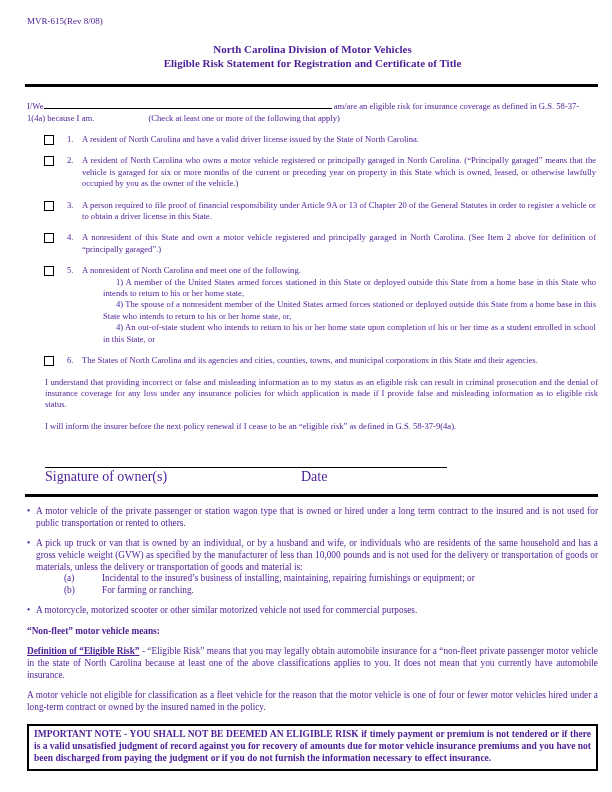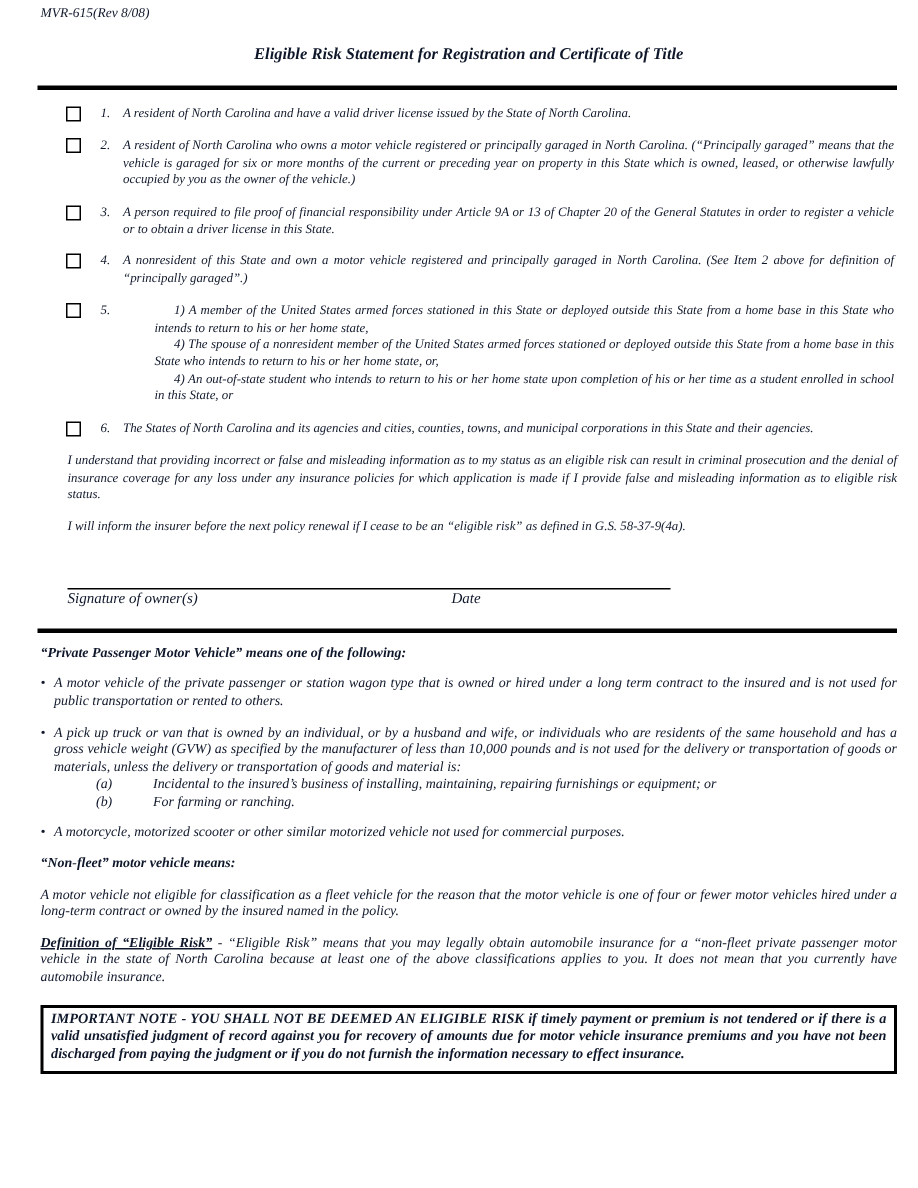--- a/index.html
+++ b/index.html
@@ -1,22 +1,21 @@
 <!DOCTYPE html>
 <html><head>
 <meta charset="utf-8">
 <style>
   * { margin:0; padding:0; box-sizing:border-box; }
   html,body { background:#e8e8e8; }
   .page {
-    width:612px; height:792px; background:#ffffff; color:#0f172a;
+    width:612px; height:792px; background:#ffffff; color:#4c1d95;
     font-family:"Liberation Serif","DejaVu Serif",serif;
     position:relative; margin:0 auto; overflow:hidden;
-    padding:3px 14px 0 27px;
-    font-style:italic;
+    padding:16px 14px 0 27px;
   }
   .form-number { font-size:9px; }
   .title { text-align:center; font-weight:bold; font-size:11px; line-height:14px; margin-top:16px; }
   .rule { height:3px; background:#000; margin-top:14px; margin-left:-2px; }
   .intro { font-size:8.6px; margin-top:13px; line-height:12px; }
   .blank-line {
     display:inline-block; width:288px; border-bottom:1px solid #000;
     height:9px; vertical-align:baseline;
   }
   .intro-row2 .instruction { padding-left:52px; }
@@ -25,21 +24,21 @@
   .checkbox {
     width:10px; height:10px; border:1.8px solid #000; flex:0 0 auto;
     margin-left:17px; margin-top:1px;
   }
   .item .num { width:15px; flex:0 0 auto; margin-left:13px; }
   .item .text { flex:1; text-align:justify; padding-right:2px; }
   .subitems p { text-indent:13px; text-align:justify;margin-left:21px; }
   .para { font-size:8.6px; line-height:11.4px; text-align:justify; margin:10px 0 0 18px; }
   .sig-block { margin-top:24px; margin-left:18px; position:relative; height:24px; }
   .sig-line { width:402px; border-bottom:1px solid #000; height:12px; }
-  .sig-labels { position:relative; font-size:10px; margin-top:1px; }
+  .sig-labels { position:relative; font-size:14px; margin-top:1px; }
   .sig-labels .date { position:absolute; left:256px; top:0; }
   .defs { font-size:9.3px; line-height:11.6px; }
   .defs p { margin-top:9px; text-align:justify; }
   .bold { font-weight:bold; }
   .underline { text-decoration:underline; }
   .bullet-row { display:flex; margin-top:9px; }
   .bullet-glyph { flex:0 0 auto; width:9px; }
   .bullet-text { flex:1; text-align:justify; }
   .subrow { display:flex; padding-left:28px; }
   .sublabel { flex:0 0 auto; width:38px; }
@@ -50,25 +49,36 @@
   }
 </style>
 </head>
 <body>
 
 <div class="page">
 
   <div class="form-number">MVR-615(Rev 8/08)</div>
 
   <div class="title">
+    <div>North Carolina Division of Motor Vehicles</div>
     <div>Eligible Risk Statement for Registration and Certificate of Title</div>
   </div>
 
   <div class="rule"></div>
 
+  <div class="intro">
+    <div>
+      <span>I/We</span><span class="blank-line"></span>
+      <span>am/are an eligible risk for insurance coverage as defined in G.S. 58-37-</span>
+    </div>
+    <div class="intro-row2">
+      <span>1(4a) because I am.</span>
+      <span class="instruction">(Check at least one or more of the following that apply)</span>
+    </div>
+  </div>
 
   <div class="checklist">
 
     <div class="item">
       <span class="checkbox"></span>
       <span class="num">1.</span>
       <span class="text">A resident of North Carolina and have a valid driver license issued by the State of North Carolina.</span>
     </div>
 
     <div class="item">
@@ -86,20 +96,21 @@
     <div class="item">
       <span class="checkbox"></span>
       <span class="num">4.</span>
       <span class="text">A nonresident of this State and own a motor vehicle registered and principally garaged in North Carolina. (See Item 2 above for definition of “principally garaged”.)</span>
     </div>
 
     <div class="item">
       <span class="checkbox"></span>
       <span class="num">5.</span>
       <span class="text">
+        <span>A nonresident of North Carolina and meet one of the following.</span>
         <span class="subitems">
           <p>1) A member of the United States armed forces stationed in this State or deployed outside this State from a home base in this State who intends to return to his or her home state,</p>
           <p>4) The spouse of a nonresident member of the United States armed forces stationed or deployed outside this State from a home base in this State who intends to return to his or her home state, or,</p>
           <p>4) An out-of-state student who intends to return to his or her home state upon completion of his or her time as a student enrolled in school in this State, or</p>
         </span>
       </span>
     </div>
 
     <div class="item">
       <span class="checkbox"></span>
@@ -119,21 +130,20 @@
       <span>Signature of owner(s)</span>
       <span class="date">Date</span>
     </div>
   </div>
 
   <div class="rule"></div>
 
   <div class="defs">
 
 
-    <p class="bold">“Private Passenger Motor Vehicle” means one of the following:</p>
 
     <div class="bullet-row">
       <span class="bullet-glyph">•</span>
       <span class="bullet-text">A motor vehicle of the private passenger or station wagon type that is owned or hired under a long term contract to the insured and is not used for public transportation or rented to others.</span>
     </div>
 
     <div class="bullet-row">
       <span class="bullet-glyph">•</span>
       <span class="bullet-text">
         <span>A pick up truck or van that is owned by an individual, or by a husband and wife, or individuals who are residents of the same household and has a gross vehicle weight (GVW) as specified by the manufacturer of less than 10,000 pounds and is not used for the delivery or transportation of goods or materials, unless the delivery or transportation of goods and material is:</span>
@@ -148,25 +158,25 @@
       </span>
     </div>
 
     <div class="bullet-row">
       <span class="bullet-glyph">•</span>
       <span class="bullet-text">A motorcycle, motorized scooter or other similar motorized vehicle not used for commercial purposes.</span>
     </div>
 
     <p class="bold">“Non-fleet” motor vehicle means:</p>
 
-    <p>A motor vehicle not eligible for classification as a fleet vehicle for the reason that the motor vehicle is one of four or fewer motor vehicles hired under a long-term contract or owned by the insured named in the policy.</p>
-
     <p>
       <span class="bold underline">Definition of “Eligible Risk”</span><span> - “Eligible Risk” means that you may legally obtain automobile insurance for a “non-fleet private passenger motor vehicle in the state of North Carolina because at least one of the above classifications applies to you.  It does not mean that you currently have automobile insurance.</span>
     </p>
+
+    <p>A motor vehicle not eligible for classification as a fleet vehicle for the reason that the motor vehicle is one of four or fewer motor vehicles hired under a long-term contract or owned by the insured named in the policy.</p>
 
   </div>
 
   <div class="note-box">
     <span>IMPORTANT NOTE - YOU SHALL NOT BE DEEMED AN ELIGIBLE RISK</span><span> if timely payment or premium is not tendered or if there is a valid unsatisfied judgment of record against you for recovery of amounts due for motor vehicle insurance premiums and you have not been discharged from paying the judgment or if you do not furnish the information necessary to effect insurance.</span>
   </div>
 
 </div>
 
 </body></html>

